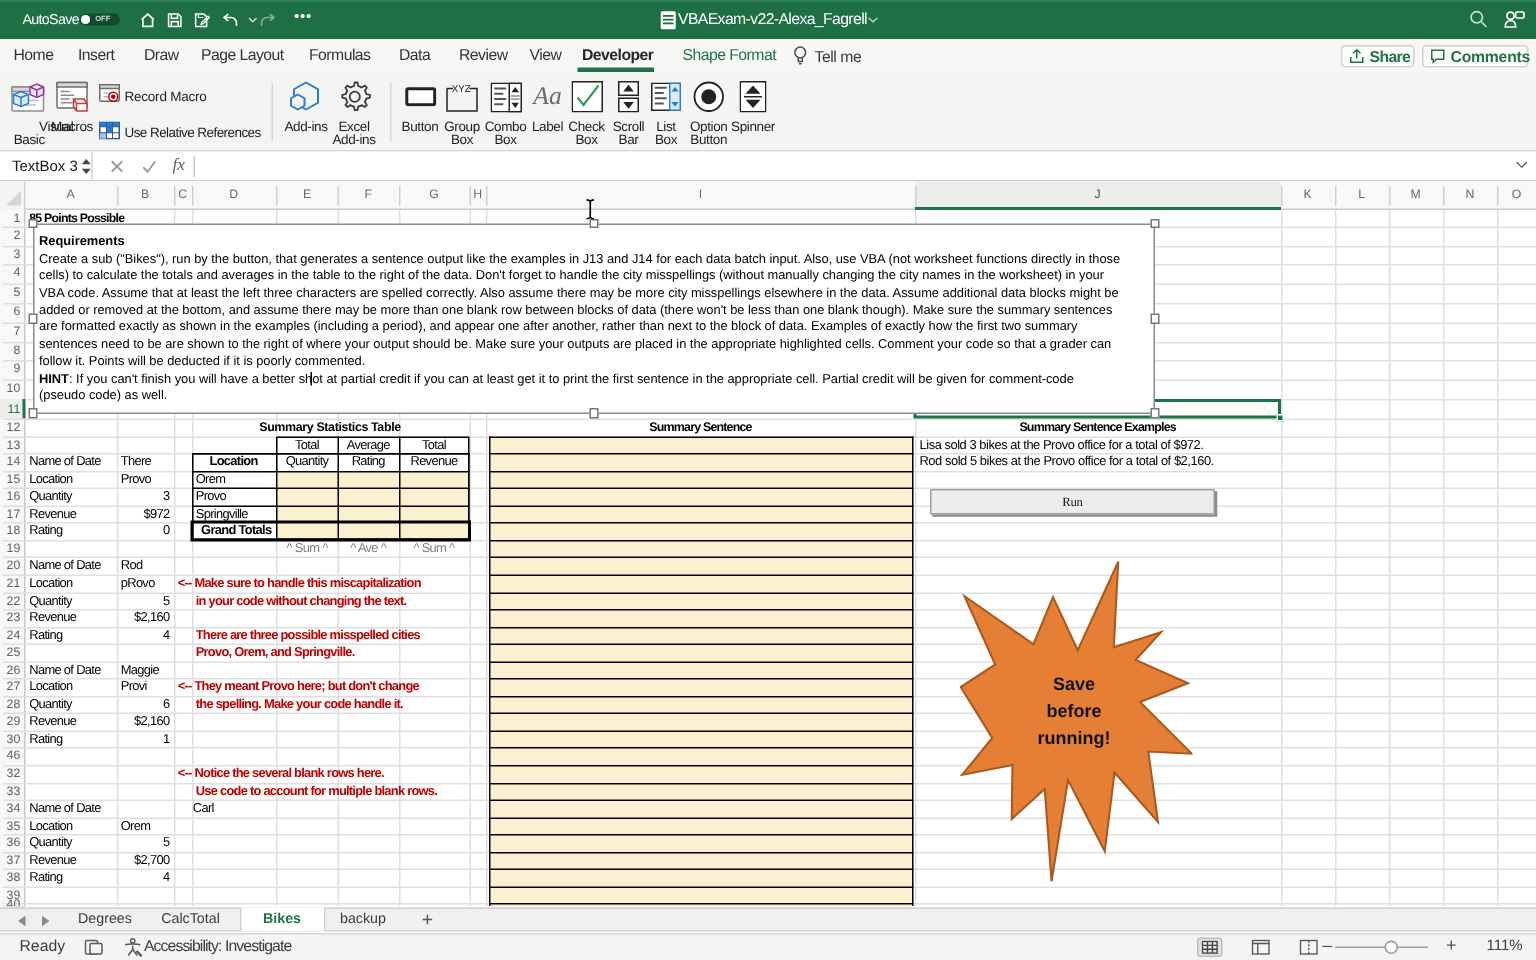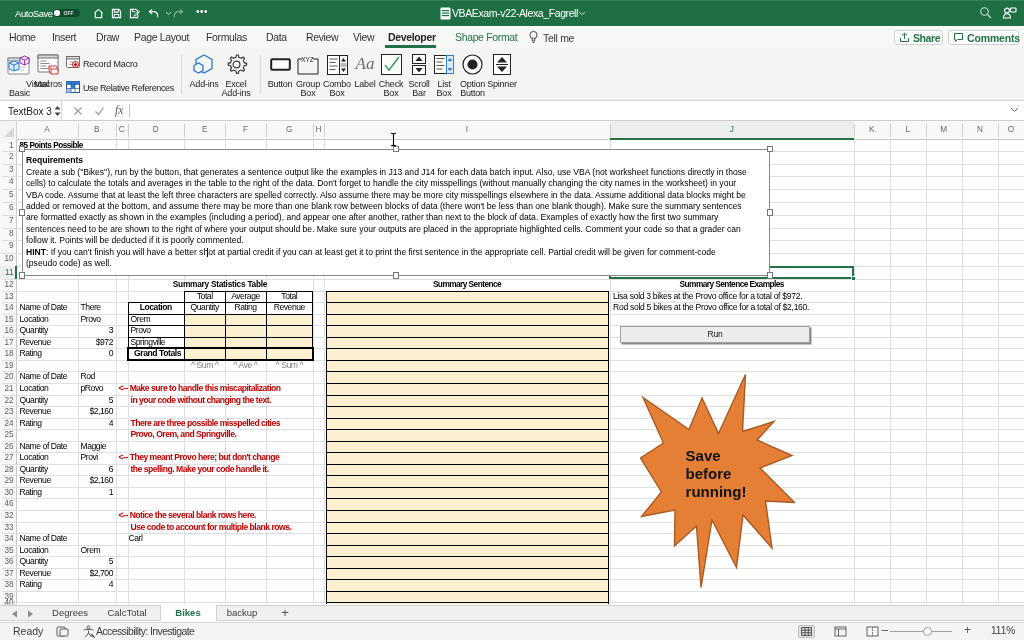--- a/index.html
+++ b/index.html
@@ -485,21 +485,21 @@
 <div class="ab" style="left:325.5px;top:544.6500000000001px;width:283px;height:1px;background:#000;"></div>
 <div class="ab" style="left:325.5px;top:556.2px;width:283px;height:1px;background:#000;"></div>
 <div class="ab" style="left:325.5px;top:567.75px;width:283px;height:1px;background:#000;"></div>
 <div class="ab" style="left:325.5px;top:579.3px;width:283px;height:1px;background:#000;"></div>
 <div class="ab" style="left:325.5px;top:590.85px;width:283px;height:1px;background:#000;"></div>
 <div class="ab" style="left:325.5px;top:602.4000000000001px;width:283px;height:1px;background:#000;"></div>
 <div class="ct" style="left:731.75px;top:279.0px;height:11.6px;line-height:11.6px;transform:translateX(-50%);font-size:8.3px;font-weight:bold;letter-spacing:-0.55px;">Summary Sentence Examples</div>
 <div class="ct" style="left:613px;top:290.55px;height:11.550000000000011px;line-height:11.550000000000011px;font-size:8.6px;letter-spacing:-0.3px;">Lisa sold 3 bikes at the Provo office for a total of $972.</div>
 <div class="ct" style="left:613px;top:302.1px;height:11.549999999999955px;line-height:11.549999999999955px;font-size:8.6px;letter-spacing:-0.3px;">Rod sold 5 bikes at the Provo office for a total of $2,160.</div>
 <div class="ab" style="left:620px;top:325.5px;width:190px;height:17.5px;background:#ececec;border:1px solid #9f9f9f;box-shadow:1.5px 1.5px 0 #8a8a8a;"></div>
-<div class="ct" style="left:715px;top:325.5px;height:17.5px;line-height:17.5px;transform:translateX(-50%);font-size:8.5px;letter-spacing:-0.2px;color:#111;">Run</div>
+<div class="ct" style="left:715px;top:325.5px;height:17.5px;line-height:17.5px;transform:translateX(-50%);font-size:8.5px;letter-spacing:-0.2px;color:#111;font-family:Liberation Serif, serif;">Run</div>
 <div class="ab" style="left:609px;top:266.0px;width:244.5px;height:13.0px;border:2px solid #217346;"></div>
 <div class="ab" style="left:850.5px;top:276.0px;width:5px;height:5px;background:#217346;border:1px solid #fff;"></div>
 <div class="ab" style="left:22px;top:149px;width:748px;height:126.5px;background:#fff;border:1px solid #8a8a8a;z-index:5;"></div>
 <div class="ct" style="left:26px;top:155.2px;font-size:8.6px;font-weight:bold;letter-spacing:-0.02px;z-index:6;">Requirements</div>
 <div class="ct" style="left:26px;top:166.64999999999998px;font-size:8.6px;font-weight:normal;letter-spacing:-0.02px;z-index:6;">Create a sub ("Bikes"), run by the button, that generates a sentence output like the examples in J13 and J14 for each data batch input. Also, use VBA (not worksheet functions directly in those</div>
 <div class="ct" style="left:26px;top:178.09999999999997px;font-size:8.6px;font-weight:normal;letter-spacing:-0.02px;z-index:6;">cells) to calculate the totals and averages in the table to the right of the data. Don't forget to handle the city misspellings (without manually changing the city names in the worksheet) in your</div>
 <div class="ct" style="left:26px;top:189.54999999999995px;font-size:8.6px;font-weight:normal;letter-spacing:-0.02px;z-index:6;">VBA code. Assume that at least the left three characters are spelled correctly. Also assume there may be more city misspellings elsewhere in the data. Assume additional data blocks might be</div>
 <div class="ct" style="left:26px;top:200.99999999999994px;font-size:8.6px;font-weight:normal;letter-spacing:-0.02px;z-index:6;">added or removed at the bottom, and assume there may be more than one blank row between blocks of data (there won't be less than one blank though). Make sure the summary sentences</div>
 <div class="ct" style="left:26px;top:212.44999999999993px;font-size:8.6px;font-weight:normal;letter-spacing:-0.02px;z-index:6;">are formatted exactly as shown in the examples (including a period), and appear one after another, rather than next to the block of data. Examples of exactly how the first two summary</div>
 <div class="ct" style="left:26px;top:223.89999999999992px;font-size:8.6px;font-weight:normal;letter-spacing:-0.02px;z-index:6;">sentences need to be are shown to the right of where your output should be. Make sure your outputs are placed in the appropriate highlighted cells. Comment your code so that a grader can</div>
@@ -514,21 +514,21 @@
 <div class="ab" style="left:392.75px;top:272.25px;width:6.5px;height:6.5px;background:#fff;border:1px solid #777;z-index:8;"></div>
 <div class="ab" style="left:766.75px;top:145.75px;width:6.5px;height:6.5px;background:#fff;border:1px solid #777;z-index:8;"></div>
 <div class="ab" style="left:766.75px;top:209.0px;width:6.5px;height:6.5px;background:#fff;border:1px solid #777;z-index:8;"></div>
 <div class="ab" style="left:766.75px;top:272.25px;width:6.5px;height:6.5px;background:#fff;border:1px solid #777;z-index:8;"></div>
 <svg class="ab" style="left:388px;top:132px;z-index:9;" width="11" height="15" viewBox="0 0 11 15">
     <path d="M3 1.2 C4 1.2 5 1.6 5.5 2.2 C6 1.6 7 1.2 8 1.2 M5.5 2.2 V12.8 M3 13.8 C4 13.8 5 13.4 5.5 12.8 C6 13.4 7 13.8 8 13.8" fill="none" stroke="#000" stroke-width="1.1"></path>
   </svg>
 <svg class="ab" style="left:640px;top:374px;z-index:4;" width="155" height="214" viewBox="0 0 155 214">
     <polygon points="105.5,0.5 102.5,57.5 134,47.5 117,66 152,81.5 120,94 154.5,128.5 125.5,127 132,174 103,141 96.5,193.5 72,146 61,213.5 56.5,152 34.5,172 35,136 1.5,142.5 21.5,118 0.5,84 23.5,69 3,23.5 49,55.5 62,24 78.5,59.5" fill="#e67f36" stroke="#a85a21" stroke-width="1.4" stroke-linejoin="miter"></polygon>
   </svg>
-<div class="ct" style="left:716px;top:447px;transform:translateX(-50%);text-align:left;font-size:15px;font-weight:bold;color:#111;line-height:18.2px;z-index:5;">Save<br>before<br>running!</div>
+<div class="ct" style="left:716px;top:447px;transform:translateX(-50%);text-align:center;font-size:12px;font-weight:bold;color:#111;line-height:18.2px;z-index:5;">Save<br>before<br>running!</div>
 <div class="ab" style="left:0;top:605px;width:1024px;height:16px;background:#f0f0ef;border-top:1px solid #cfcfcf;border-bottom:1px solid #d5d5d5;"></div>
 <svg class="ab" style="left:11px;top:609.5px;" width="7" height="8" viewBox="0 0 7 8">
     <path d="M6 0.5 L1 4 L6 7.5 Z" fill="#8a8a8a"></path>
   </svg>
 <svg class="ab" style="left:27px;top:609.5px;" width="7" height="8" viewBox="0 0 7 8">
     <path d="M1 0.5 L6 4 L1 7.5 Z" fill="#8a8a8a"></path>
   </svg>
 <div class="ct" style="left:70px;top:605px;height:16px;line-height:16px;transform:translateX(-50%);font-size:9.5px;color:#3b3b3b;">Degrees</div>
 <div class="ct" style="left:127px;top:605px;height:16px;line-height:16px;transform:translateX(-50%);font-size:9.5px;color:#3b3b3b;">CalcTotal</div>
 <div class="ab" style="left:160px;top:605px;width:57px;height:16px;background:#fff;border-left:1px solid #d0d0d0;border-right:1px solid #d0d0d0;"></div>

